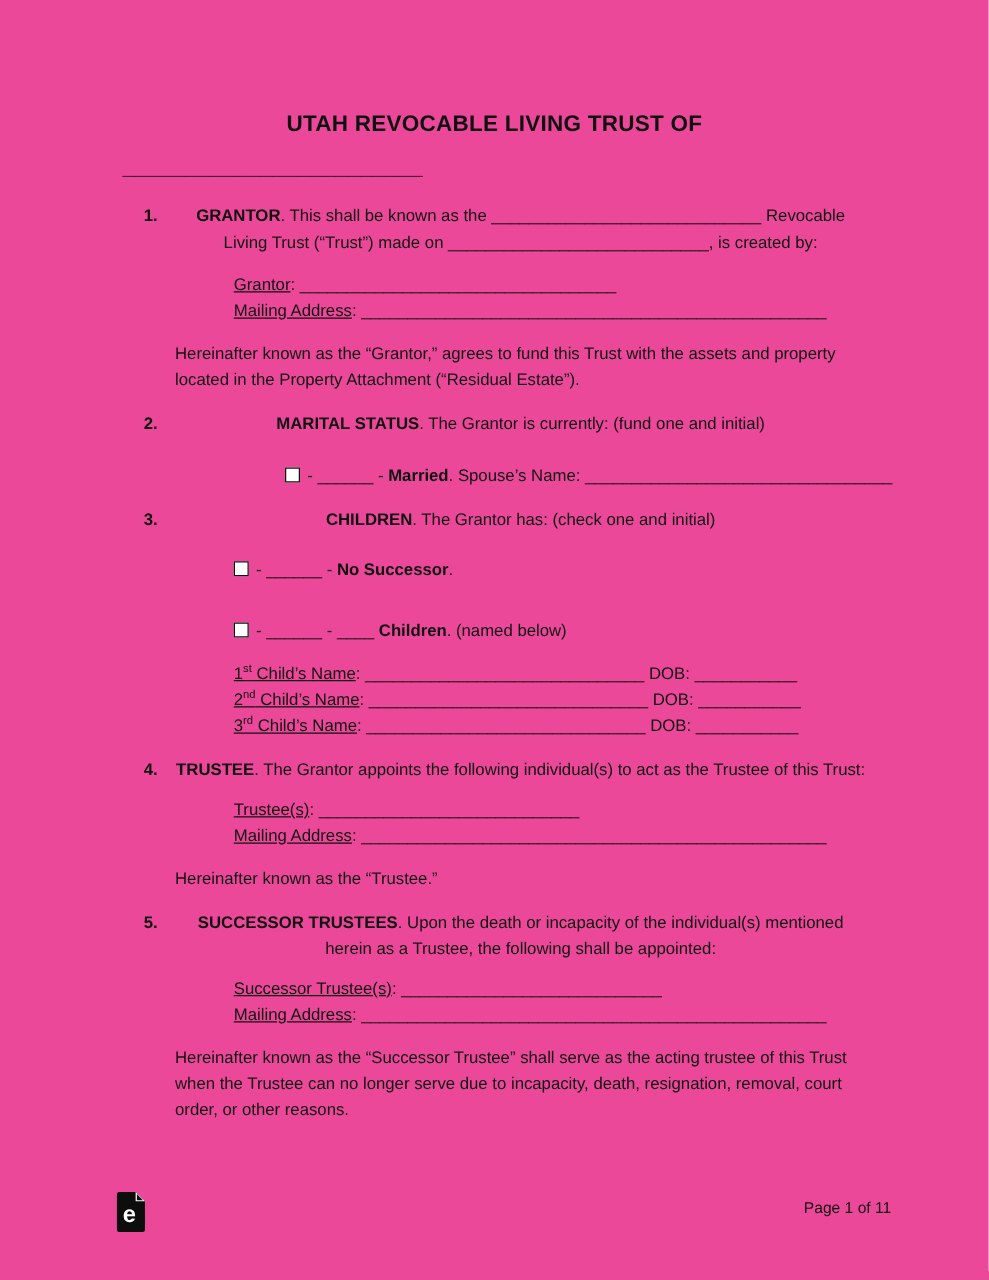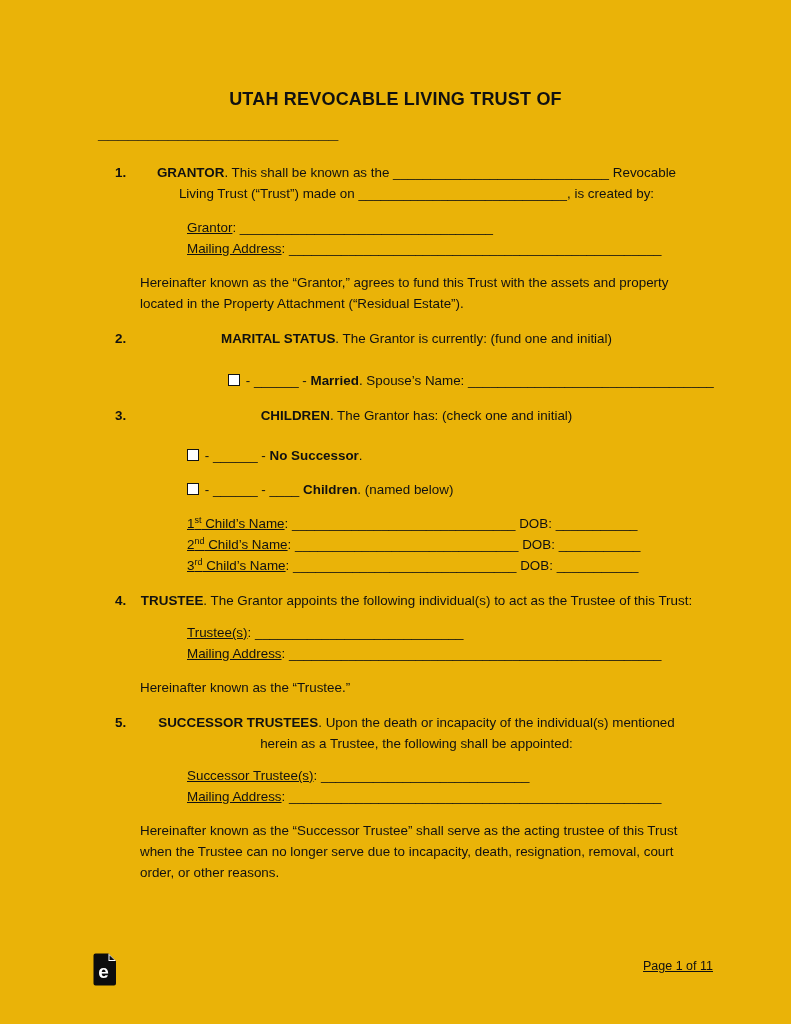--- a/index.html
+++ b/index.html
@@ -1,21 +1,21 @@
 <!DOCTYPE html>
 <html><head>
 <meta charset="utf-8">
 <style>
   html,body{margin:0;padding:0;background:#ffffff;}
   .page{
     position:relative;
     width:791px;height:1024px;
     box-sizing:border-box;
     padding:88px 98px 0 115px;
-    background:#eab308;
+    background:#ec4899;
     font-family:"Liberation Sans","DejaVu Sans",sans-serif;
     font-size:13.4px;line-height:21px;color:#111;
     overflow:hidden;
   }
   .doc-title{
     text-align:center;font-weight:bold;font-size:18px;line-height:22px;
     letter-spacing:.2px;white-space:pre;
     margin-left:-17px; 
   }
   .title-blank{
@@ -31,21 +31,21 @@
   .fieldline{white-space:pre;}
   .lbl{text-decoration:underline;}
   .cbrow{margin-left:72px;margin-top:19px;white-space:pre;}
   .checkbox{
     display:inline-block;width:10px;height:10px;
     border:1.5px solid #111;background:#fff;
     vertical-align:-1px;margin-right:2px;
   }
   sup{font-size:9px;line-height:0;}
   .footer-logo{position:absolute;left:93px;top:953px;width:24px;height:33px;}
-  .page-num{position:absolute;right:78px;top:956px;font-size:12.5px;text-decoration:underline;}
+  .page-num{position:absolute;right:78px;top:956px;font-size:12.5px;}
 </style>
 </head>
 <body>
 
 <div class="page">
 
   <div class="doc-title">UTAH REVOCABLE LIVING TRUST OF</div>
   <div class="title-blank">________________________</div>
 
   <div class="section" style="margin-top:18px;">
@@ -65,21 +65,21 @@
 
   <div class="cbrow" style="margin-top:21px;padding-left:41px;"><span class="checkbox"></span><span> - </span><span>______</span><span> - </span><span class="b">Married</span><span>. Spouse’s Name: </span><span>_________________________________</span></div>
 
   <div class="section">
       <div class="sec-num">3.</div>
       <div class="sec-body"><span class="b">CHILDREN</span><span>. The Grantor has: (check one and initial)</span></div>
     </div>
 
   <div class="cbrow"><span class="checkbox"></span><span> - </span><span>______</span><span> - </span><span class="b">No Successor</span><span>.</span></div>
 
-  <div class="cbrow" style="margin-top:13px;"><span class="checkbox"></span><span> - </span><span>______</span><span> - </span><span>____</span><span> </span><span class="b">Children</span><span>. (named below)</span></div>
+  <div class="cbrow" style="margin-top:28px;"><span class="checkbox"></span><span> - </span><span>______</span><span> - </span><span>____</span><span> </span><span class="b">Children</span><span>. (named below)</span></div>
 
   <div class="indent"><div class="fieldline"><span class="lbl"><span>1</span><sup>st</sup><span> Child’s Name</span></span><span>: </span><span>______________________________</span><span> DOB: </span><span>___________</span></div><div class="fieldline"><span class="lbl"><span>2</span><sup>nd</sup><span> Child’s Name</span></span><span>: </span><span>______________________________</span><span> DOB: </span><span>___________</span></div><div class="fieldline"><span class="lbl"><span>3</span><sup>rd</sup><span> Child’s Name</span></span><span>: </span><span>______________________________</span><span> DOB: </span><span>___________</span></div></div>
 
   <div class="section">
       <div class="sec-num">4.</div>
       <div class="sec-body"><span class="b">TRUSTEE</span><span>. The Grantor appoints the following individual(s) to act as the Trustee of this Trust:</span></div>
     </div>
 
   <div class="indent" style="margin-top:11px;"><div class="fieldline"><span class="lbl">Trustee(s)</span><span>: </span><span>____________________________</span></div><div class="fieldline"><span class="lbl">Mailing Address</span><span>: </span><span>__________________________________________________</span></div></div>
 

